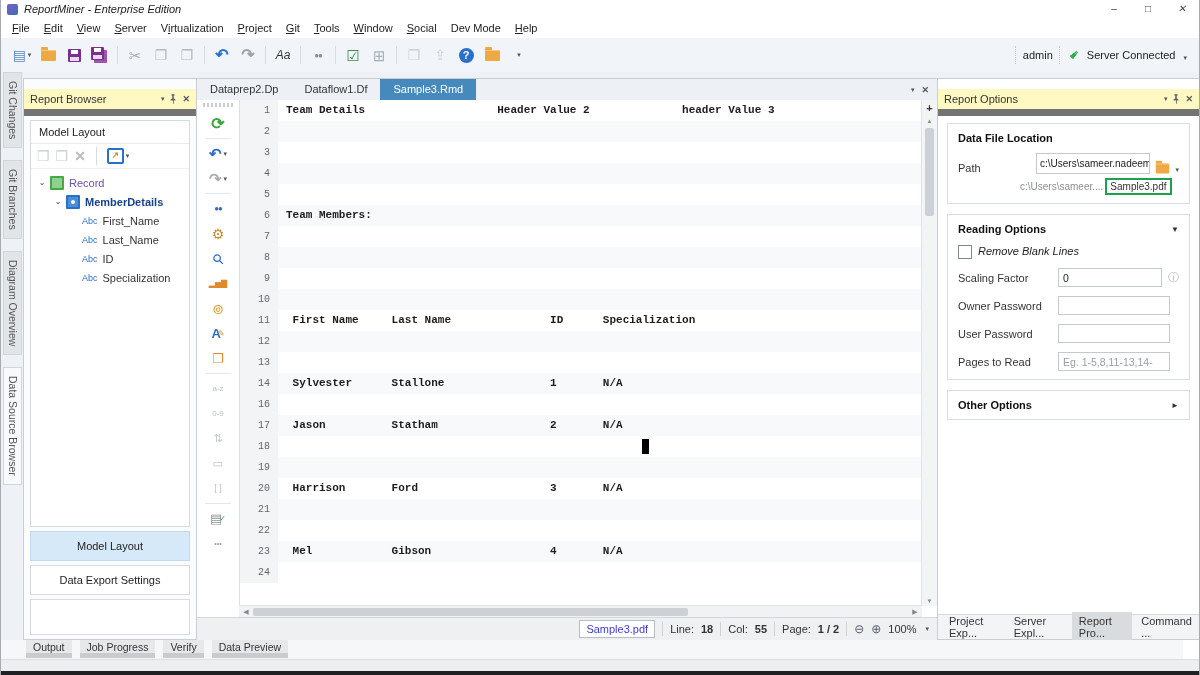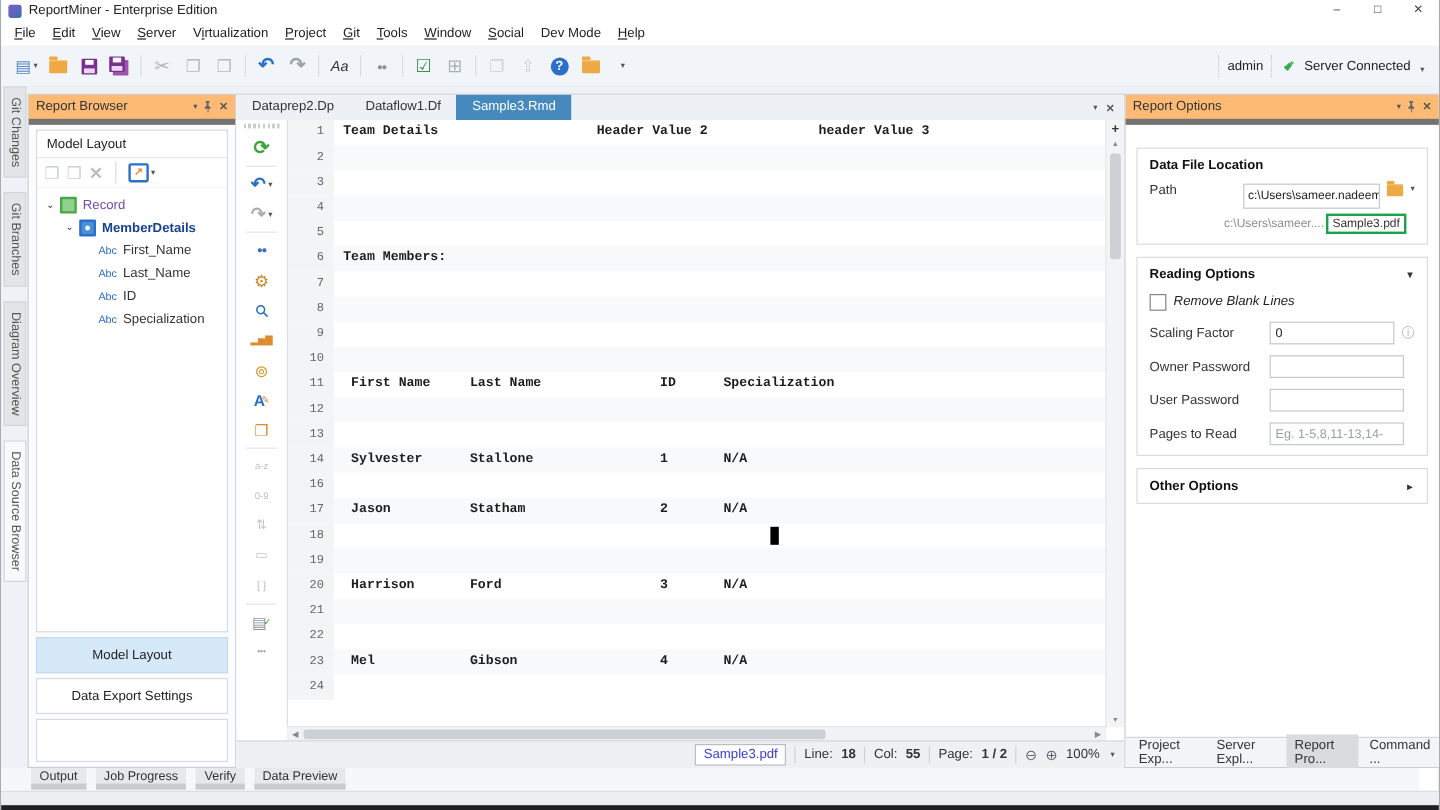--- a/index.html
+++ b/index.html
@@ -3,21 +3,21 @@
 <meta charset="utf-8">
 <style>
   html,body{margin:0;padding:0;}
   body{width:1200px;height:675px;position:relative;overflow:hidden;
        font-family:"Liberation Sans",sans-serif;background:#fff;color:#333;
        -webkit-font-smoothing:antialiased;}
   .app{position:absolute;inset:0;border-left:1px solid #a6abb0;border-right:1px solid #a6abb0;}
 
   
   .titlebar{position:absolute;left:0;top:0;right:0;height:18px;background:#fff;
-            display:flex;align-items:center;font-size:11px;color:#222;}
+            display:flex;align-items:center;font-size:11px;color:#222;font-style:italic;}
   .app-icon{width:11px;height:11px;margin:0 6px 0 6px;background:linear-gradient(135deg,#7a5cc9,#3f6fb0);
             border-radius:2px;}
   .win-controls{margin-left:auto;display:flex;height:100%;}
   .win-btn{width:34px;text-align:center;font-size:10px;line-height:18px;color:#444;}
 
   
   .menubar{position:absolute;left:0;top:18px;right:0;height:20px;background:#fff;
            display:flex;align-items:center;padding-left:4px;font-size:11px;color:#222;}
   .menu-item{padding:2px 7px;}
   .menu-item u{text-decoration:underline;}
@@ -45,22 +45,22 @@
   
   .main{position:absolute;left:0;top:72px;right:0;height:568px;background:#eef1f5;}
 
   
   .side-strip{position:absolute;left:0;top:0;bottom:0;width:22px;}
   .vtab{writing-mode:vertical-rl;font-size:10.5px;color:#555;background:#e2e5e8;border:1px solid #d2d6da;
         padding:8px 2px;margin:0 0 12px 2px;width:19px;box-sizing:border-box;}
   .vtab.active{background:#f7f9fb;}
 
   
-  .panel-header{height:20px;background:#fdba74;display:flex;align-items:center;
-                padding:0 6px;font-size:11px;color:#333;border-bottom:5px solid #737373;}
+  .panel-header{height:20px;background:#fef9c3;display:flex;align-items:center;
+                padding:0 6px;font-size:11px;color:#333;border-bottom:7px solid #737373;margin-top:10px;}
   .ph-icons{margin-left:auto;display:flex;align-items:center;gap:5px;color:#555;}
   .ph-caret{font-size:7px;}
   .ph-close{font-size:9px;font-weight:bold;}
 
   
   .left-panel{position:absolute;left:22px;top:6px;bottom:0;width:174px;background:#fbfcfd;
               border:1px solid #c9ced5;display:flex;flex-direction:column;box-sizing:border-box;}
   .lp-body{flex:1;display:flex;flex-direction:column;padding:4px 6px;gap:4px;overflow:hidden;}
   .lp-card{border:1px solid #d6dbe1;background:#fff;flex:1;display:flex;flex-direction:column;min-height:0;}
   .lp-section-title{height:22px;line-height:22px;padding-left:8px;font-size:11px;color:#222;border-bottom:1px solid #e7eaee;}
@@ -123,21 +123,21 @@
   .zoom-glyph{font-size:12px;color:#5a6470;}
 
   
   .right-panel{position:absolute;left:936px;top:6px;right:0;bottom:0;background:#fff;
                border:1px solid #c9ced5;border-right:none;box-sizing:border-box;}
   .rp-cards{position:absolute;left:0;right:0;top:20px;bottom:24px;padding:24px 9px;overflow:hidden;}
   .rp-card{border:1px solid #d9dde2;background:#fff;padding:8px 10px;margin-bottom:10px;}
   .rp-title-row{display:flex;align-items:center;}
   .rp-title{font-size:11px;font-weight:bold;color:#111;}
   .rp-arrow{margin-left:auto;font-size:8px;color:#333;}
-  .path-row{display:flex;align-items:flex-start;margin-top:9px;}
+  .path-row{display:flex;align-items:flex-end;margin-top:9px;}
   .rp-label{font-size:11px;color:#333;width:78px;flex:none;}
   .path-input{flex:1;height:19px;border:1px solid #c3c9d0;background:#fff;font-size:10px;color:#222;
               padding:0 3px;line-height:19px;white-space:nowrap;overflow:hidden;}
   .path-row .icon-folder{margin:0 3px 0 5px;transform:scale(.9);}
   .path-sub{margin-top:4px;padding-left:62px;display:flex;align-items:center;font-size:10px;color:#8a8f95;}
   .green-box{border:2px solid #1ca24c;color:#333;padding:0 3px;margin-left:2px;line-height:13px;}
   .chk-row{display:flex;gap:6px;margin:10px 0 8px 0;font-style:italic;}
   .chk{width:12px;height:12px;border:1px solid #7e868e;background:#fff;flex:none;}
   .chk-label{font-size:11px;color:#222;}
   .field-row{display:flex;align-items:center;margin-top:9px;}

